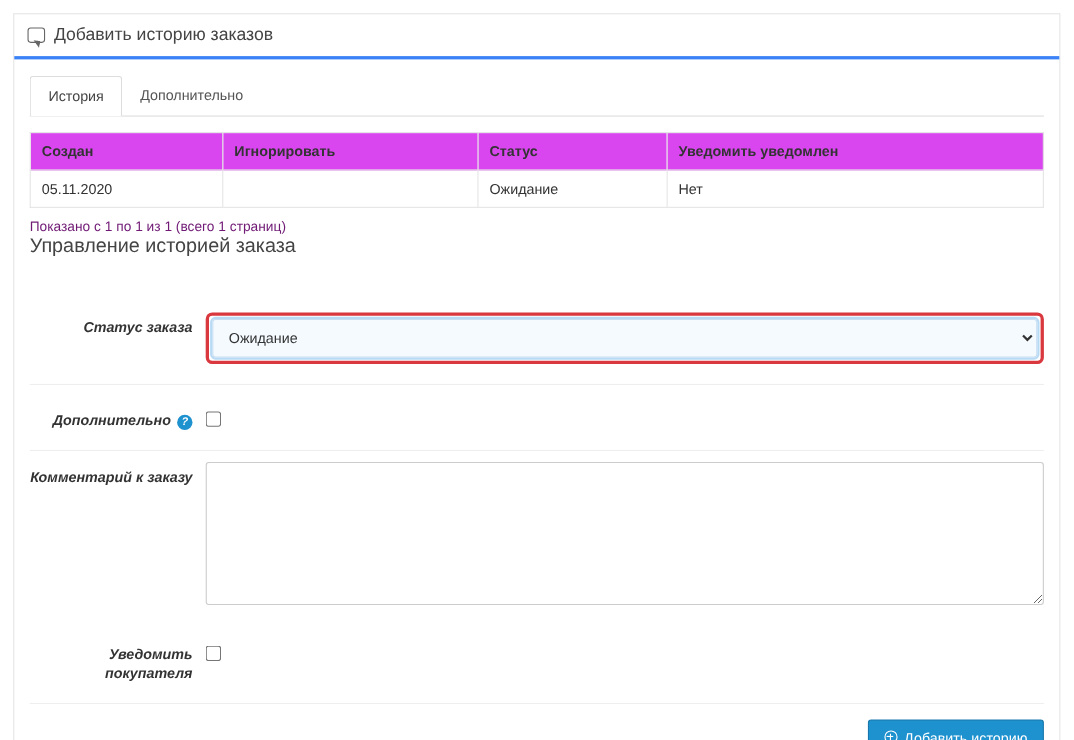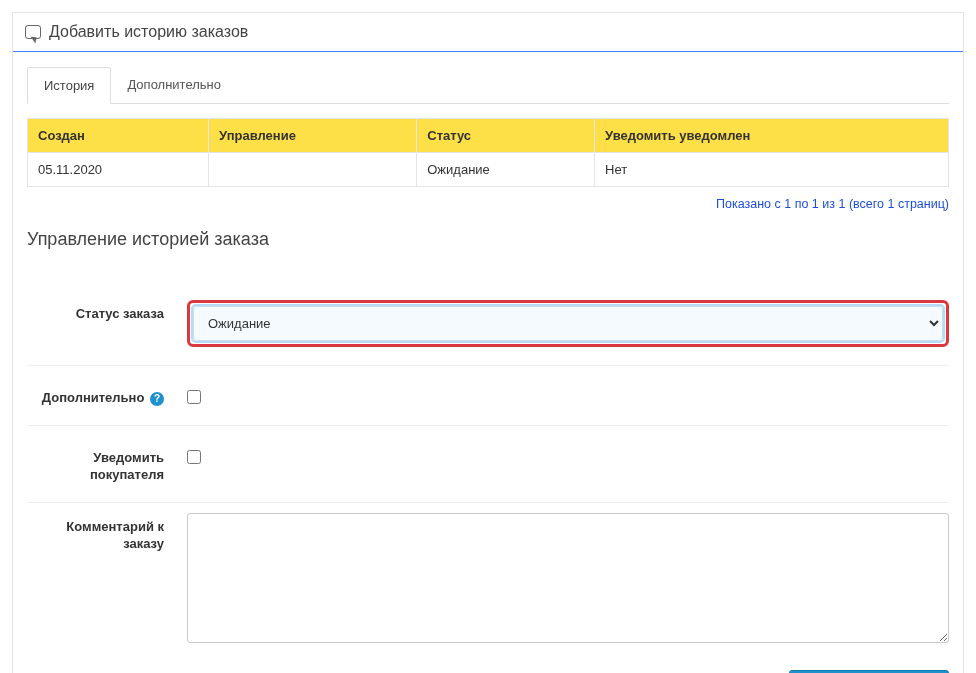--- a/index.html
+++ b/index.html
@@ -1,41 +1,41 @@
 <!DOCTYPE html>
 <html><head>
 <meta charset="utf-8">
 <style>
 * { box-sizing: border-box; margin: 0; padding: 0; }
 body { font-family: Arial, Helvetica, sans-serif; font-size: 13px; color: #333; background: #fff; padding: 12px; }
 
 .panel { border: 1px solid #e5e5e5; background: #fff; }
-.panel-heading { padding: 10px 12px; border-bottom: 1px solid #3b82f6; display: flex; align-items: center; gap: 8px; }
+.panel-heading { padding: 10px 12px; border-bottom: 3px solid #3b82f6; display: flex; align-items: center; gap: 8px; }
 .panel-heading .title { font-size: 16px; font-weight: 400; color: #444; }
 .panel-body { padding: 14px 14px 18px 14px; }
 
 .chat-icon { display: inline-block; width: 16px; height: 14px; border: 1.5px solid #666; border-radius: 3px; position: relative; }
 .chat-icon::after { content: ""; position: absolute; bottom: -5px; left: 4px; width: 0; height: 0; border: 3px solid transparent; border-top-color: #666; border-right-color: #666; transform: rotate(10deg); }
 
 .tabs { border-bottom: 1px solid #ddd; margin-bottom: 14px; }
 .tabs ul { list-style: none; display: flex; }
 .tabs li { padding: 10px 16px; font-size: 13px; color: #555; cursor: pointer; position: relative; top: 1px; text-align: center; }
 .tabs li.active { border: 1px solid #ddd; border-bottom-color: #fff; border-top-left-radius: 3px; border-top-right-radius: 3px; background: #fff; color: #444; }
 
 table.history { width: 100%; border-collapse: collapse; margin-bottom: 10px; }
 table.history th, table.history td { border: 1px solid #e5e5e5; padding: 9px 10px; text-align: left; font-size: 13px; }
-table.history th { background: #fde047; font-weight: 700; color: #333; }
+table.history th { background: #d946ef; font-weight: 700; color: #333; }
 
-.pagination-info { text-align: right; font-size: 12.5px; color: #1d4ed8; margin-bottom: 18px; }
+.pagination-info { text-align: left; font-size: 12.5px; color: #701a75; }
 
 .section-title { font-size: 18px; font-weight: 400; color: #444; margin-bottom: 32px; }
 
 .form-row { display: flex; align-items: flex-start; padding: 10px 0; }
 .form-row.bordered { border-bottom: 1px solid #eee; padding: 18px 0; }
-.form-label { width: 160px; text-align: right; padding-right: 23px; font-size: 13px; font-weight: 700; color: #333; padding-top: 6px; line-height: 1.3; }
+.form-label { width: 160px; text-align: right; padding-right: 12px; font-size: 13px; font-weight: 700; color: #333; padding-top: 6px; line-height: 1.3; font-style: italic; }
 .form-control-wrap { flex: 1; }
 
 .select-highlight { border: 3px solid #d8383e; border-radius: 6px; padding: 3px; }
 select.form-select { width: 100%; padding: 8px 10px; font-size: 13px; border: 1px solid #c9dff0; background: #f5faff; color: #333; border-radius: 3px; outline: 2px solid #b8daf5; }
 
 input[type="checkbox"].chk { width: 14px; height: 14px; margin-top: 6px; accent-color: #aaa; }
 
 .help-icon { display: inline-block; width: 14px; height: 14px; border-radius: 50%; background: #1e91cf; color: #fff; font-size: 10px; line-height: 14px; text-align: center; margin-left: 2px; font-weight: 700; }
 
 textarea.comment { width: 100%; height: 130px; border: 1px solid #ccc; border-radius: 3px; padding: 8px; font-size: 13px; resize: both; font-family: inherit; }
@@ -61,21 +61,21 @@
       <ul>
         <li class="active">История</li>
         <li>Дополнительно</li>
       </ul>
     </div>
 
     <table class="history">
       <thead>
         <tr>
           <th>Создан</th>
-          <th>Управление</th>
+          <th>Игнорировать</th>
           <th>Статус</th>
           <th>Уведомить уведомлен</th>
         </tr>
       </thead>
       <tbody>
         <tr>
           <td>05.11.2020</td>
           <td></td>
           <td>Ожидание</td>
           <td>Нет</td>
@@ -101,31 +101,31 @@
     <div class="form-row bordered">
       <div class="form-label">
         <span>Дополнительно</span>
         <span class="help-icon">?</span>
       </div>
       <div class="form-control-wrap">
         <input type="checkbox" class="chk" style="">
       </div>
     </div>
 
+    <div class="form-row">
+      <div class="form-label">Комментарий к заказу</div>
+      <div class="form-control-wrap">
+        <textarea class="comment" style=""></textarea>
+      </div>
+    </div>
+
     <div class="form-row bordered">
       <div class="form-label">Уведомить покупателя</div>
       <div class="form-control-wrap">
         <input type="checkbox" class="chk" style="">
-      </div>
-    </div>
-
-    <div class="form-row">
-      <div class="form-label">Комментарий к заказу</div>
-      <div class="form-control-wrap">
-        <textarea class="comment" style=""></textarea>
       </div>
     </div>
 
     <div class="btn-row">
       <button class="btn-primary">
         <span class="plus-circle"></span>
         <span>Добавить историю</span>
       </button>
     </div>
 

